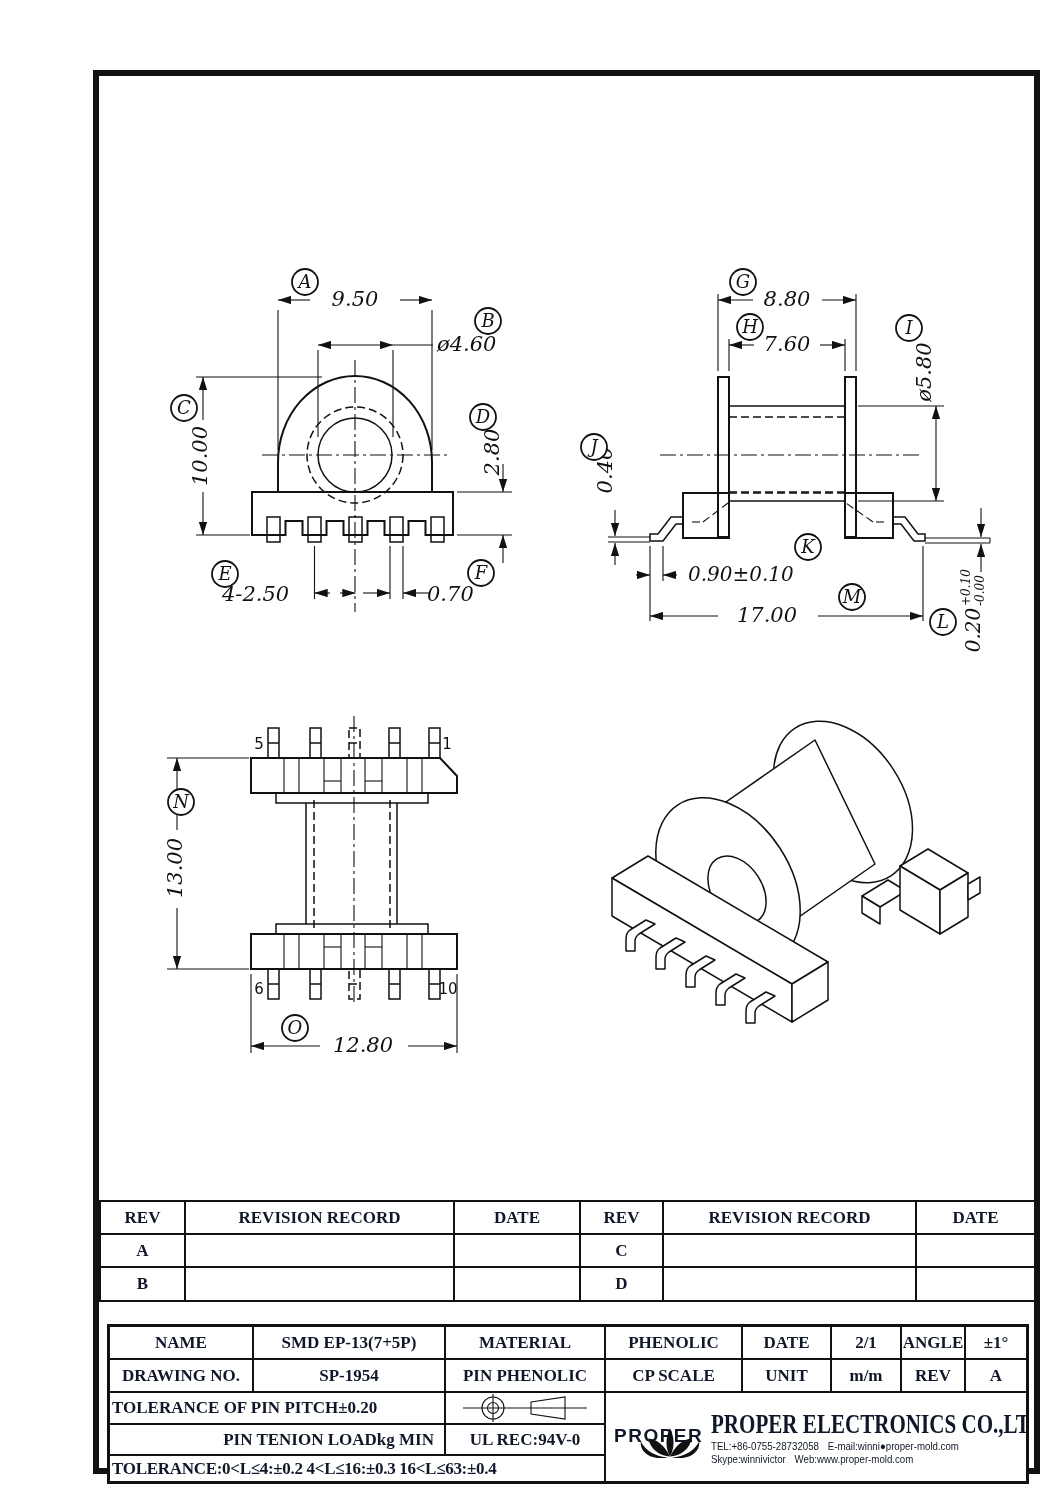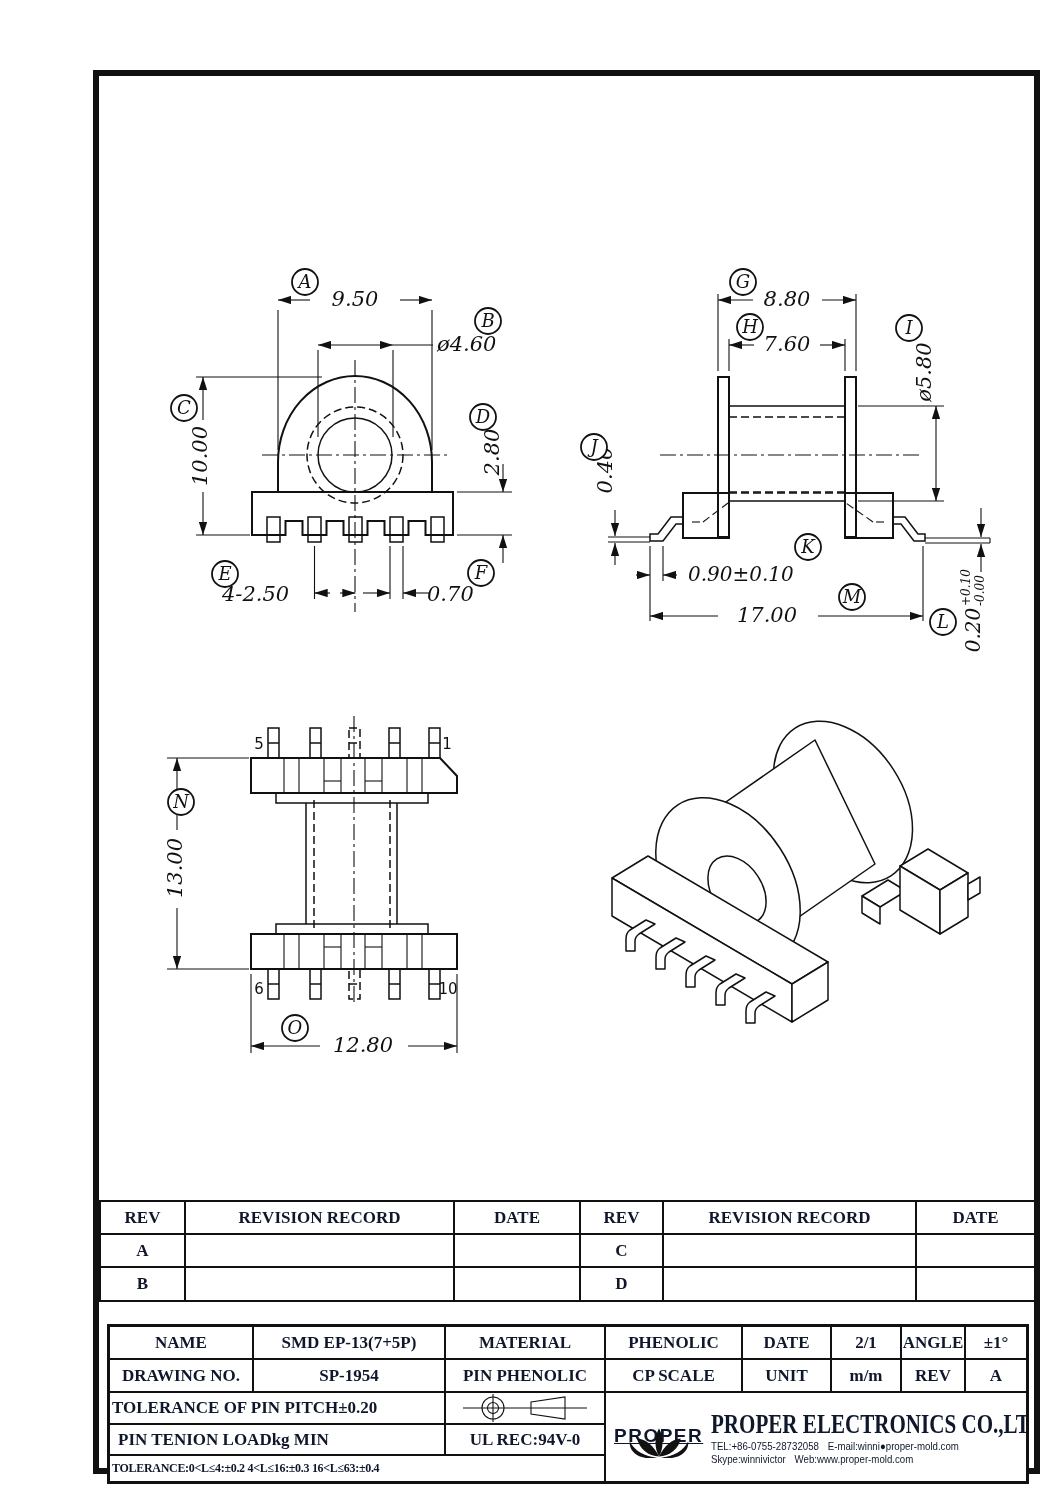--- a/index.html
+++ b/index.html
@@ -26,25 +26,25 @@
   #rev-table tr{height:33px;}
   
   #title-block{position:absolute;left:107px;top:1304px;display:grid;background:#fff;
       grid-template-columns:144px 192px 160px 137px 89px 70px 64px 60px;
       grid-template-rows:33px 33px 32px 31px 25px;border:3px solid #111;margin-top:20px;}
   .tbc{border-right:2px solid #111;border-bottom:2px solid #111;display:flex;align-items:center;justify-content:center;
       font:700 17px "Liberation Serif",serif;white-space:nowrap;overflow:hidden;background:#fff;}
   .no-r{border-right:none!important;}
   .no-b{border-bottom:none!important;}
   .tbc.left{justify-content:flex-start;padding-left:2px;}
-  .tbc.small{font-size:12px;letter-spacing:-0.3px;}
-  .tbc.split{justify-content:flex-start;padding:0 10px 0 8px;}
+  .tbc.small{font-size:17px;letter-spacing:-0.3px;}
+  .tbc.split{justify-content:flex-end;padding:0 10px 0 8px;}
   
   #company-cell{flex-direction:row;align-items:center;justify-content:flex-start;gap:8px;padding:2px 2px 2px 8px;}
-  #logo-box{width:100px;display:flex;flex-direction:column;align-items:center;text-decoration:underline;}
+  #logo-box{width:100px;display:flex;flex-direction:column;align-items:flex-end;}
   #logo-text{font:800 19px "Liberation Sans",sans-serif;letter-spacing:1.5px;margin-top:-2px;}
   #company-info{display:flex;flex-direction:column;justify-content:center;}
   #company-name{font:700 27px "Liberation Serif",serif;transform:scaleX(.78);transform-origin:left center;white-space:nowrap;letter-spacing:0;}
   .contact-line{font:400 11px "Liberation Sans",sans-serif;transform:scaleX(.88);transform-origin:left center;white-space:nowrap;line-height:13px;}
   .contact-line span{margin-right:10px;}
 </style>
 </head>
 <body>
 
 <div id="sheet">

